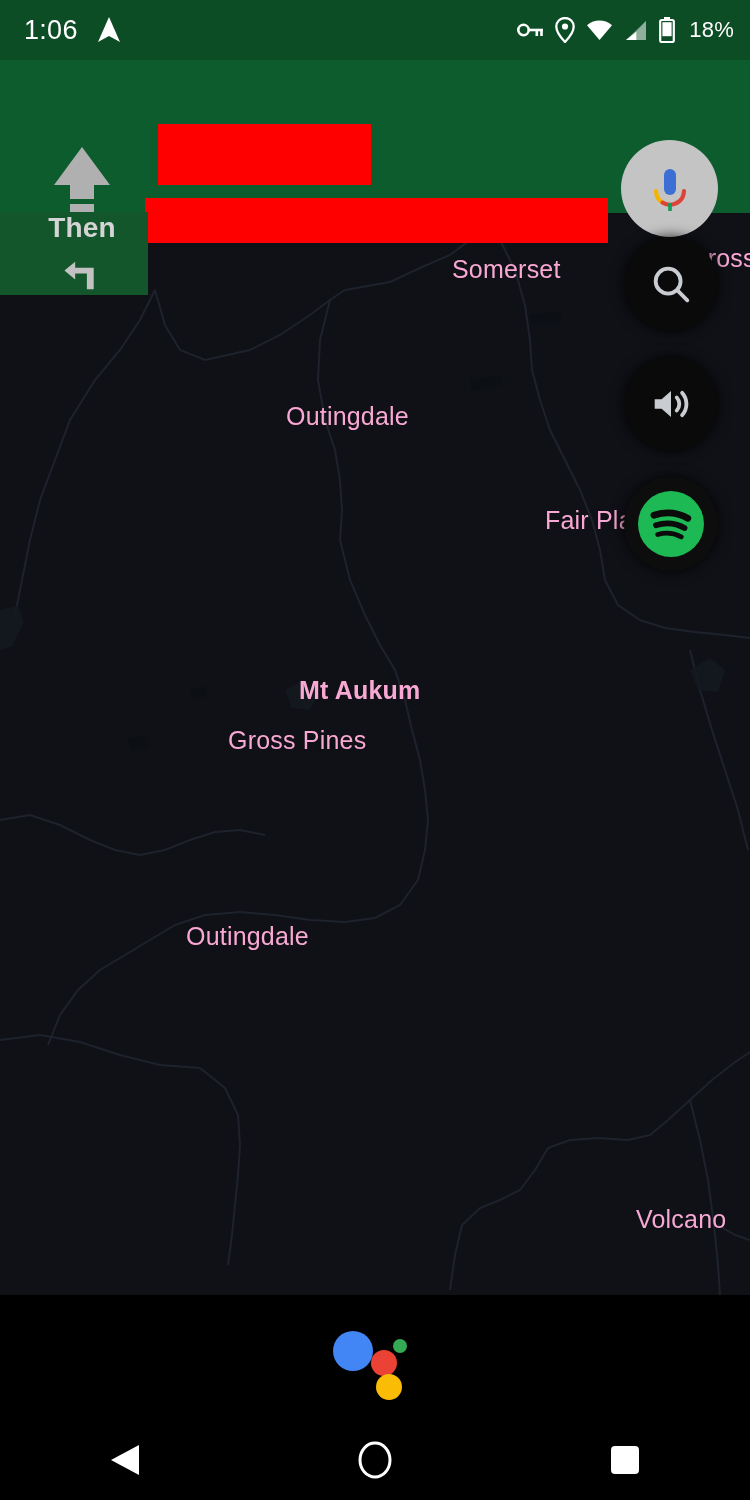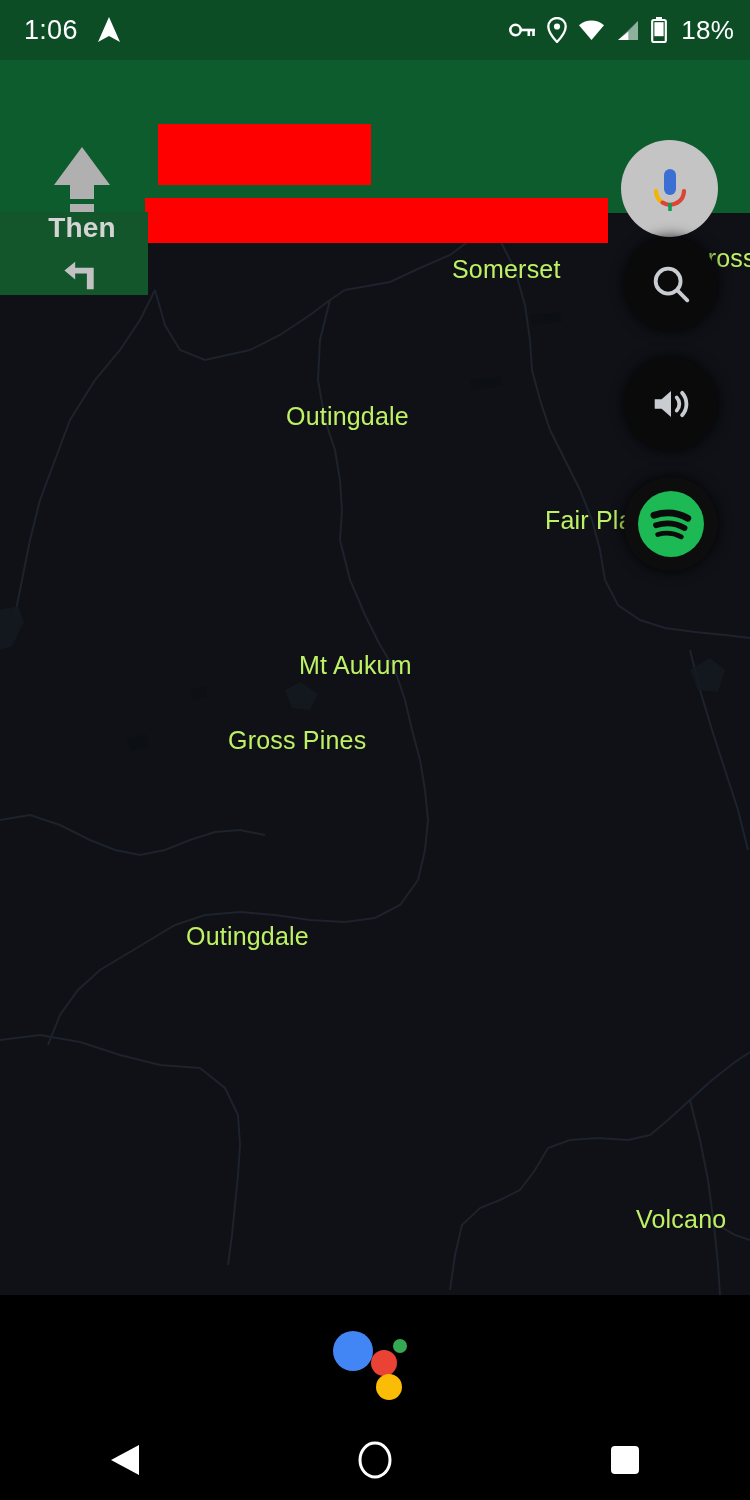--- a/index.html
+++ b/index.html
@@ -19,21 +19,21 @@
   }
   #status-clock {
     color:#ffffff; font-size:27px; font-weight:400;
     margin-left:24px; letter-spacing:0.3px;
   }
   #status-nav-arrow { margin-left:19px; display:flex; align-items:center; }
   #status-right {
     margin-left:auto; margin-right:16px;
     display:flex; align-items:center; gap:11px;
   }
-  #battery-pct { color:#fff; font-size:26px; margin-left:3px; letter-spacing:0.2px; }
+  #battery-pct { color:#fff; font-size:22px; margin-left:3px; letter-spacing:0.2px; }
 
   
   #nav-header {
     position:absolute; left:0; top:50px; width:750px; height:163px;
     background:#0d5c2e; z-index:30;
   }
   #maneuver-icon {
     position:absolute; left:47px; top:95px; width:70px; height:85px;
   }
   .redaction {
@@ -58,21 +58,21 @@
   }
 
   
   #map {
     position:absolute; left:0; top:50px; width:750px; height:1245px;
     background:#0f1117; overflow:hidden; z-index:10;
   }
   #map-roads { position:absolute; left:0; top:0; width:750px; height:1245px; }
   .map-label {
     position:absolute;
-    color:#bef264;
+    color:#f9a8d4;
     font-size:25px;
     font-weight:500;
     white-space:nowrap;
     letter-spacing:0.2px;
   }
 
   
   #map-buttons {
     position:absolute; right:32px; top:237px; z-index:32;
     display:flex; flex-direction:column; gap:26px;
@@ -140,21 +140,21 @@
         <path d="M190 640 L205 636 L207 646 L192 650 Z"></path>
         <path d="M530 265 L560 262 L562 272 L532 275 Z"></path>
         <path d="M470 330 L500 326 L502 336 L472 340 Z"></path>
       </g>
     </svg>
 
     <div class="map-label" style="left:452px; top:205px;">Somerset</div>
     <div class="map-label" style="left:688px; top:194px;">Gross</div>
     <div class="map-label" style="left:286px; top:352px;">Outingdale</div>
     <div class="map-label" style="left:545px; top:456px;">Fair Play</div>
-    <div class="map-label" style="left:299px; top:601px;">Mt Aukum</div>
+    <div class="map-label" style="left:299px; top:626px;font-weight:bold;">Mt Aukum</div>
     <div class="map-label" style="left:228px; top:676px;">Gross Pines</div>
     <div class="map-label" style="left:186px; top:872px;">Outingdale</div>
     <div class="map-label" style="left:636px; top:1155px;">Volcano</div>
 
   </div>
 
   <div id="map-buttons">
     <div class="fab">
       <svg width="46" height="46" viewBox="0 0 24 24" fill="none" stroke="#c9ccd1" stroke-width="2" stroke-linecap="round">
         <circle cx="10.5" cy="10.5" r="6.5"></circle>

